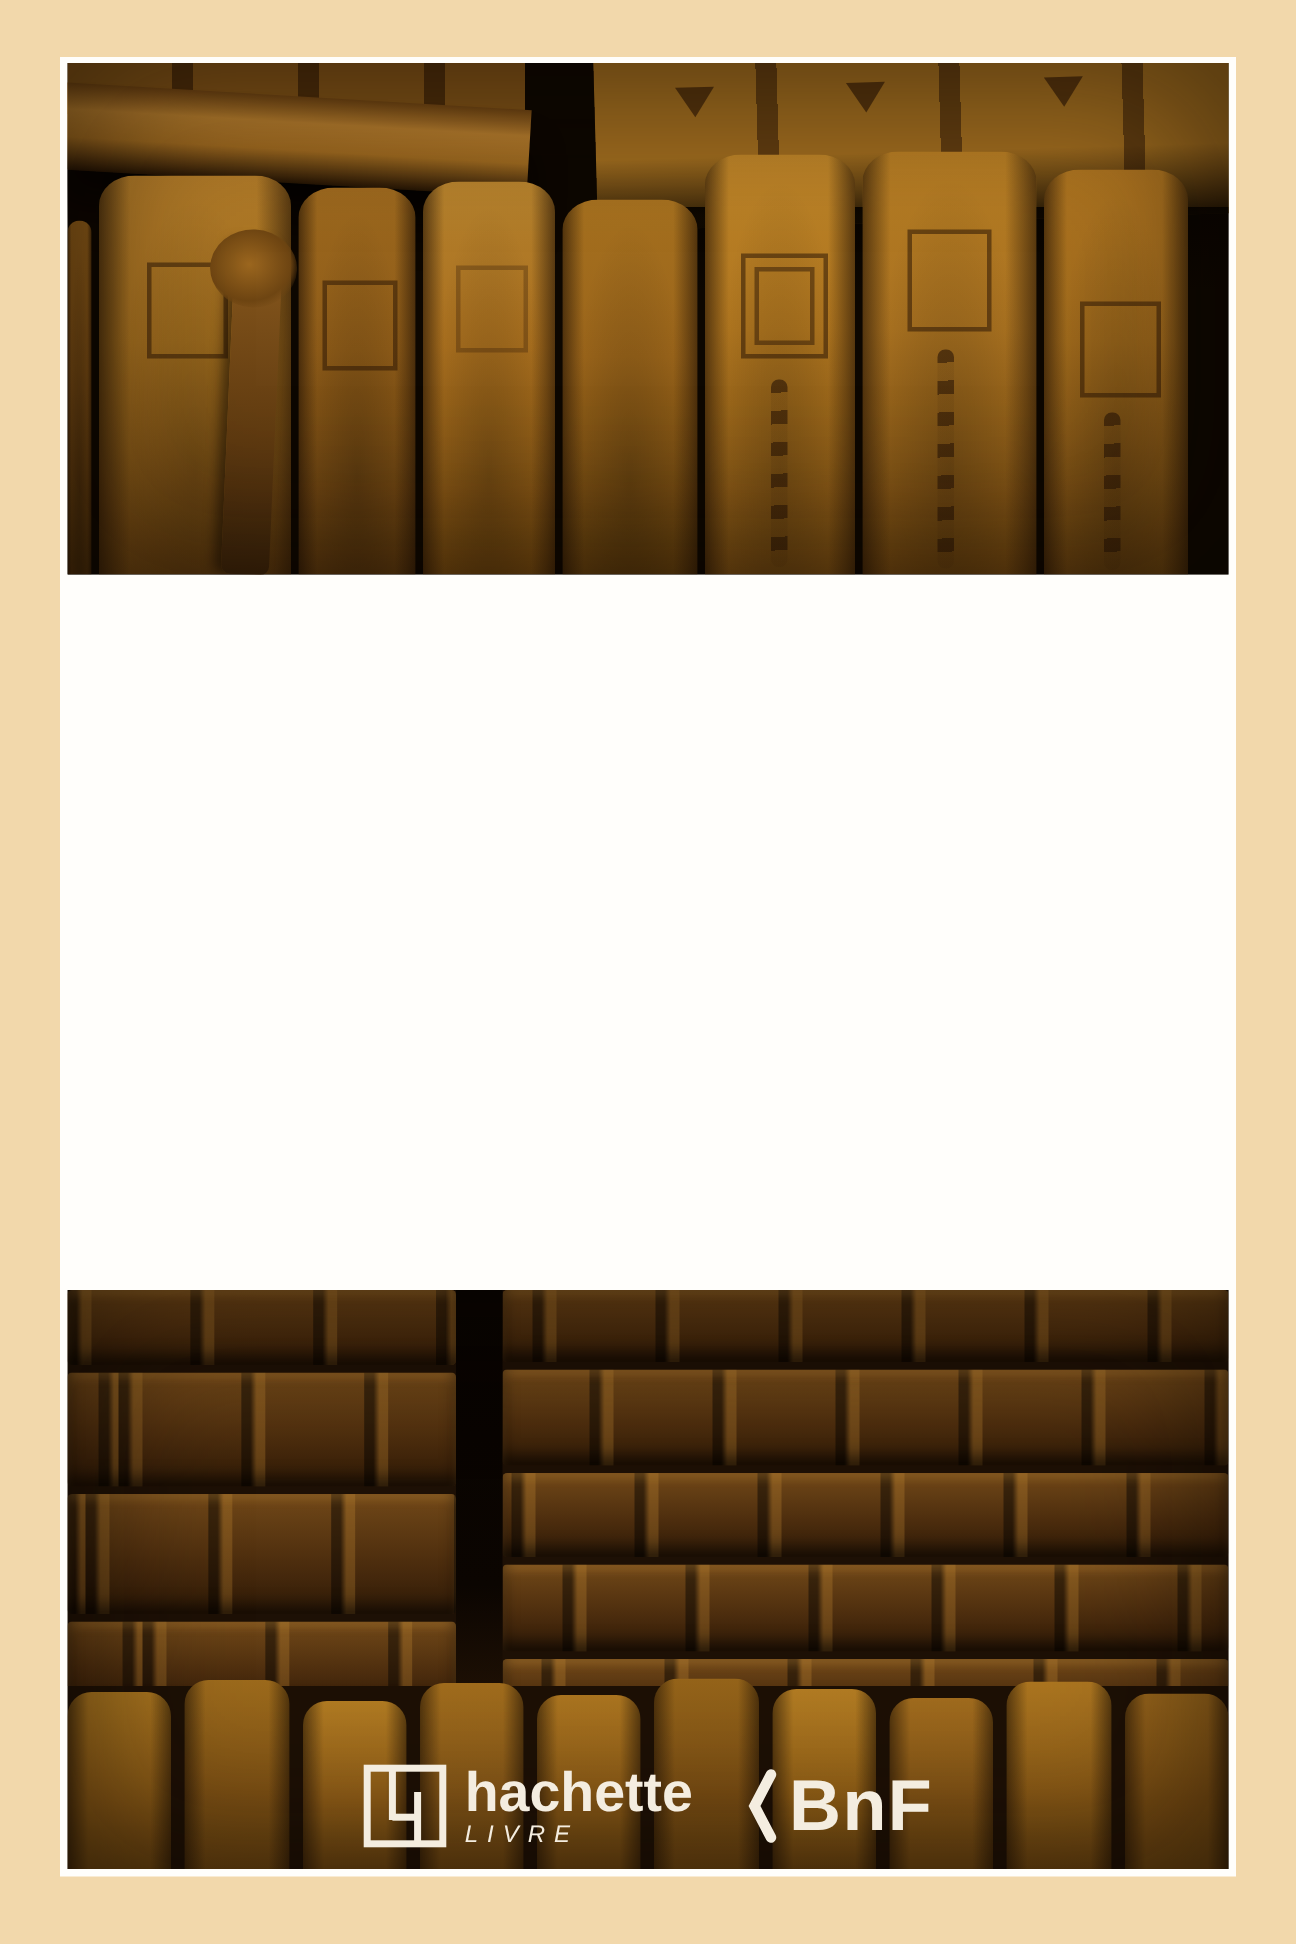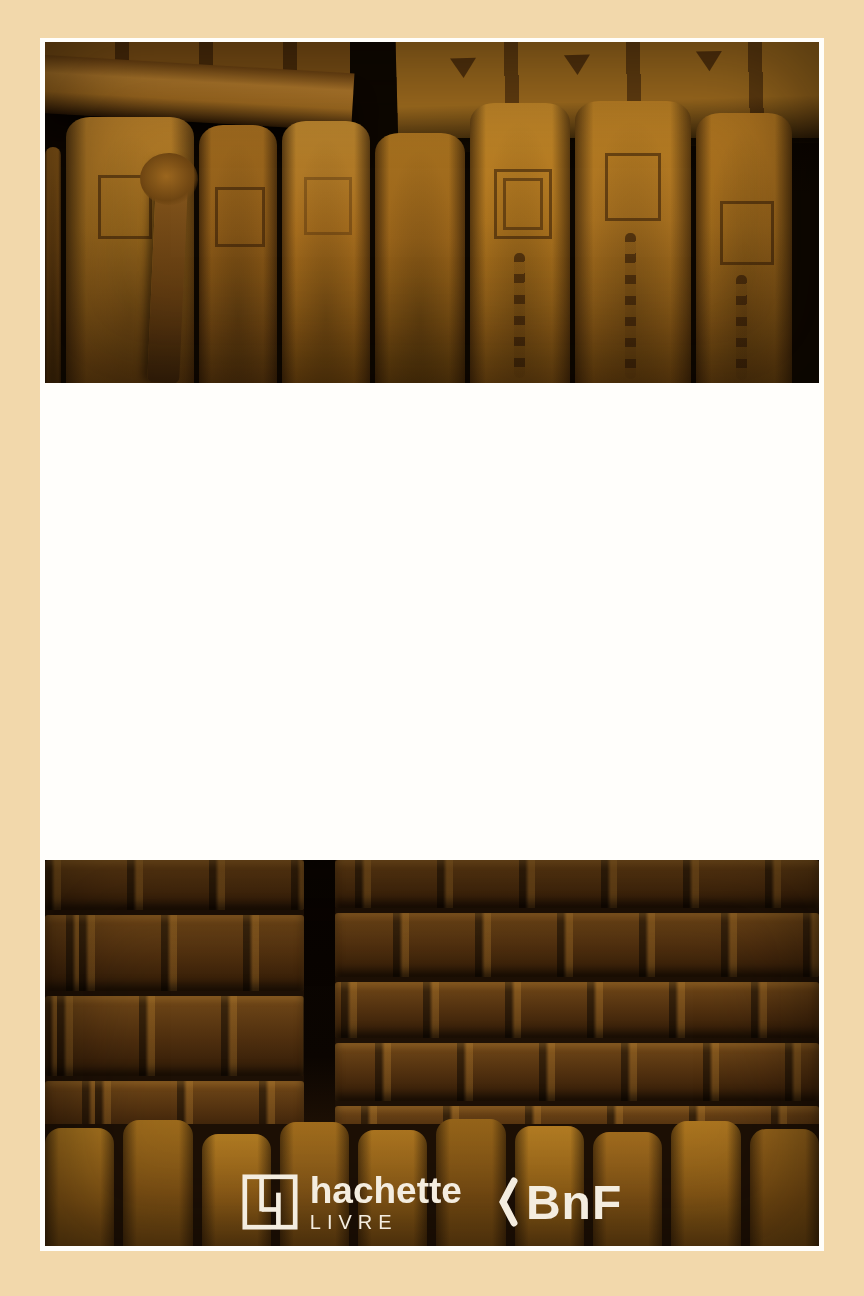--- a/index.html
+++ b/index.html
@@ -128,21 +128,21 @@
   .b7{--c1:#b17b23;--c2:#926016;height:120px;} .b8{--c1:#a06b1e;--c2:#815315;height:114px;}
   .b9{--c1:#ab7520;--c2:#8b5b16;height:125px;} .b10{--c1:#97651b;--c2:#7c4f13;height:117px;}
 
   .logo-row{ position:absolute; left:0; right:0; bottom:14px; z-index:3;
     display:flex; justify-content:center; align-items:center; gap:36px;
     color:#f4ede0; }
   .hachette{ display:flex; align-items:center; gap:12px; }
   .hmark{ width:56px; height:56px; display:block; }
   .htxt{ display:flex; flex-direction:column; line-height:1; }
   .hname{ font-size:37px; font-weight:700; letter-spacing:0; }
-  .hsub{ font-size:20px; font-weight:400; letter-spacing:6px; margin-top:3px; }
+  .hsub{ font-size:16px; font-weight:400; letter-spacing:6px; margin-top:3px;font-style:italic; }
   .bnf{ display:flex; align-items:center; gap:8px; }
   .bnf-bracket{ width:20px; height:50px; display:block; }
   .bnf-name{ font-size:48px; font-weight:700; letter-spacing:1px; }
 </style>
 </head>
 <body>
 
 <div class="cover">
   <div class="page">
 

